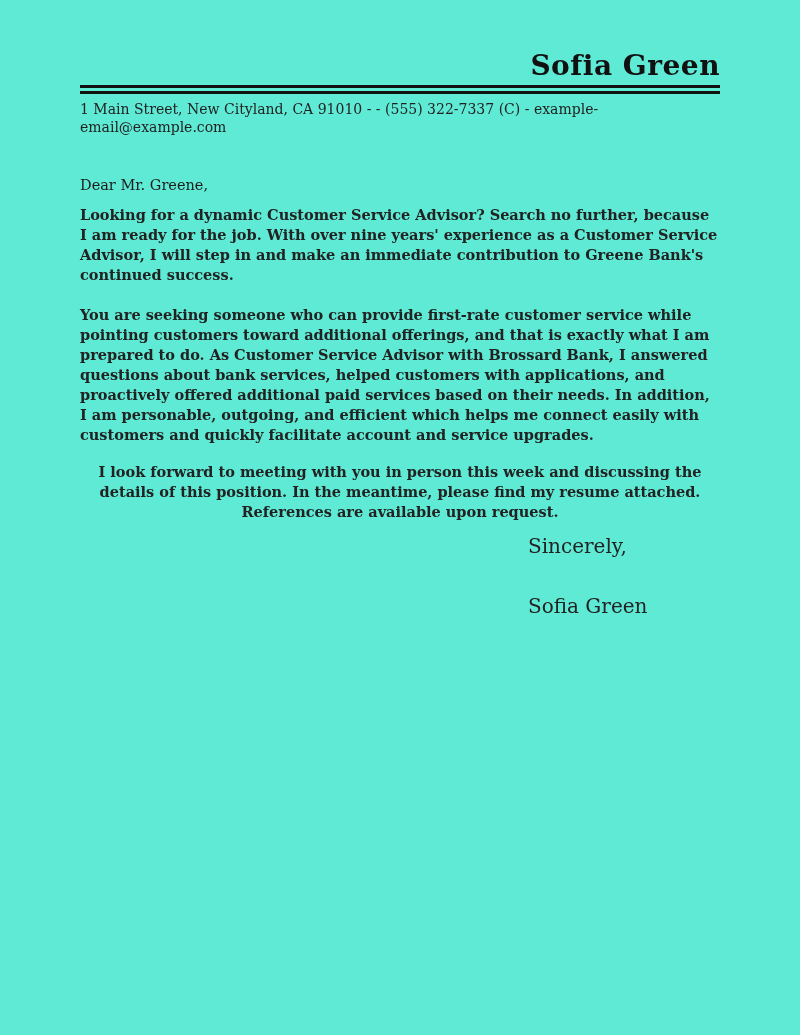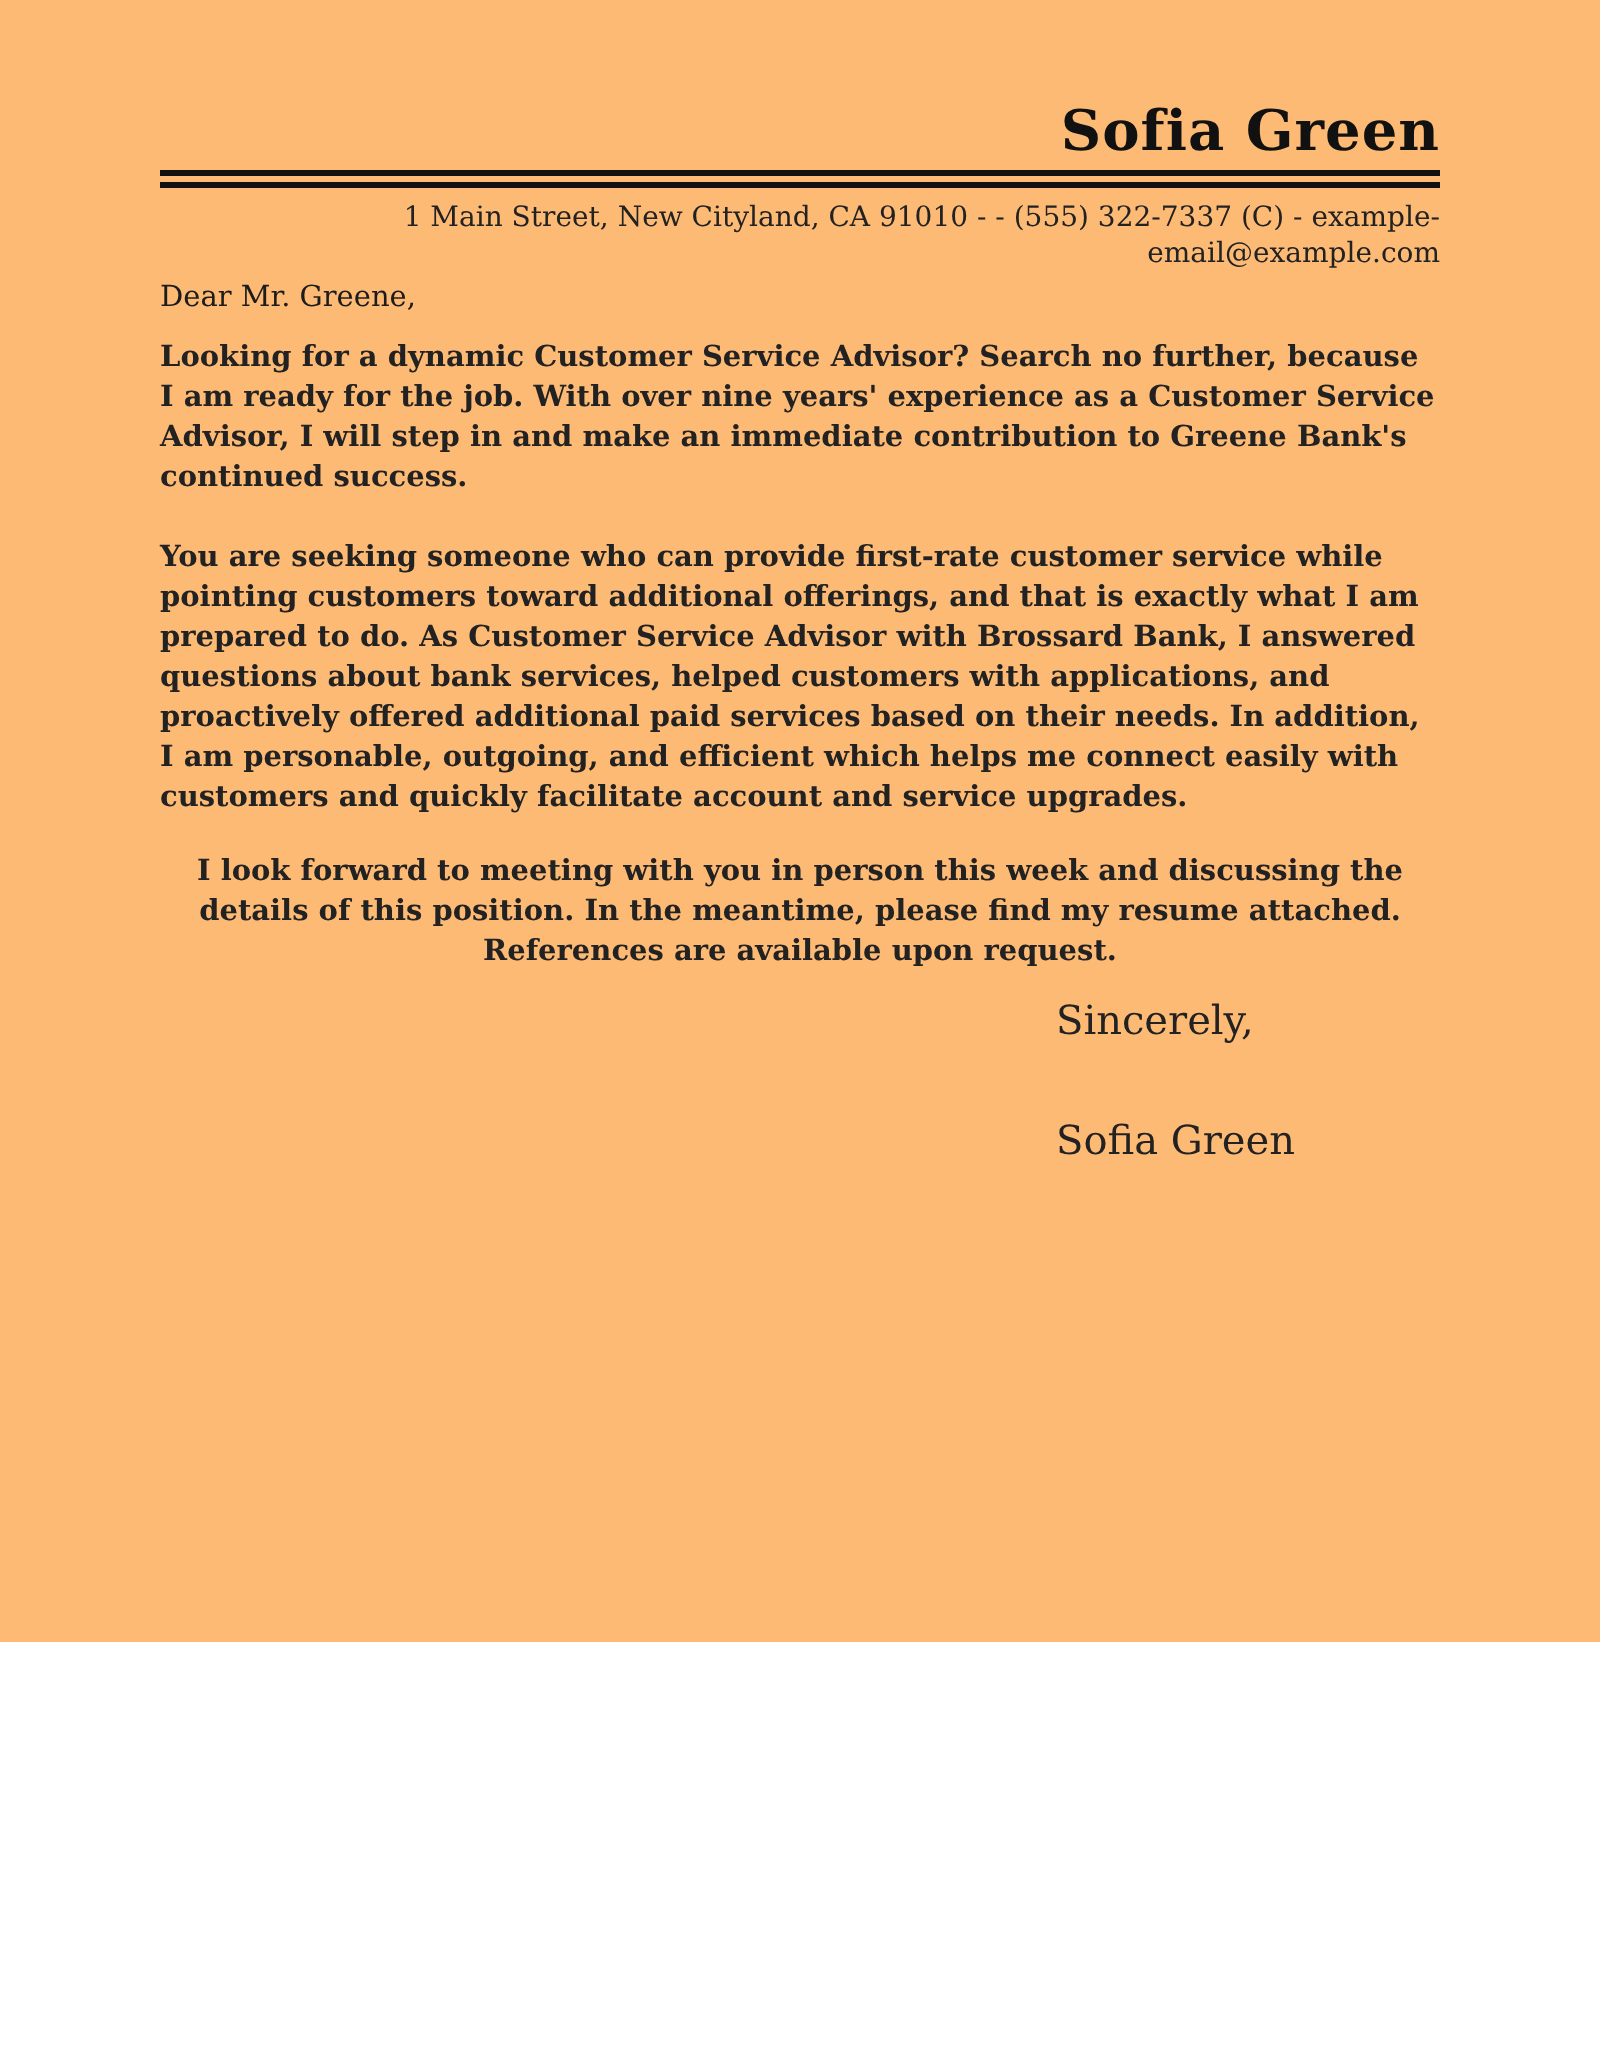--- a/index.html
+++ b/index.html
@@ -3,22 +3,22 @@
 <meta charset="utf-8">
 <style>
   * { margin: 0; padding: 0; box-sizing: border-box; }
   html, body {
     width: 800px;
     background: #ffffff;
   }
   .page {
     position: relative;
     width: 800px;
-    height: 821px;
-    background: #fdba74;
+    height: 1035px;
+    background: #5eead4;
     font-family: "DejaVu Serif", "Liberation Serif", serif;
     color: #1c1c1c;
     overflow: hidden;
   }
   .letter {
     position: absolute;
     top: 50px;
     left: 80px;
     width: 640px;
   }
@@ -31,27 +31,27 @@
     letter-spacing: 0.5px;
   }
   .double-rule {
     margin-top: 3px;
     height: 9px;
     border-top: 3px solid #111111;
     border-bottom: 3px solid #111111;
   }
   .contact-line {
     margin-top: 6px;
-    text-align: right;
+    text-align: left;
     font-size: 14px;
     line-height: 18px;
     color: #222222;
   }
   .salutation {
-    margin-top: 3px;
+    margin-top: 39px;
     font-size: 14.5px;
     line-height: 20px;
   }
   .body-paragraph {
     font-size: 14.5px;
     line-height: 20px;
     text-align: left;
     color: #222222;
     font-weight: bold;
   }

